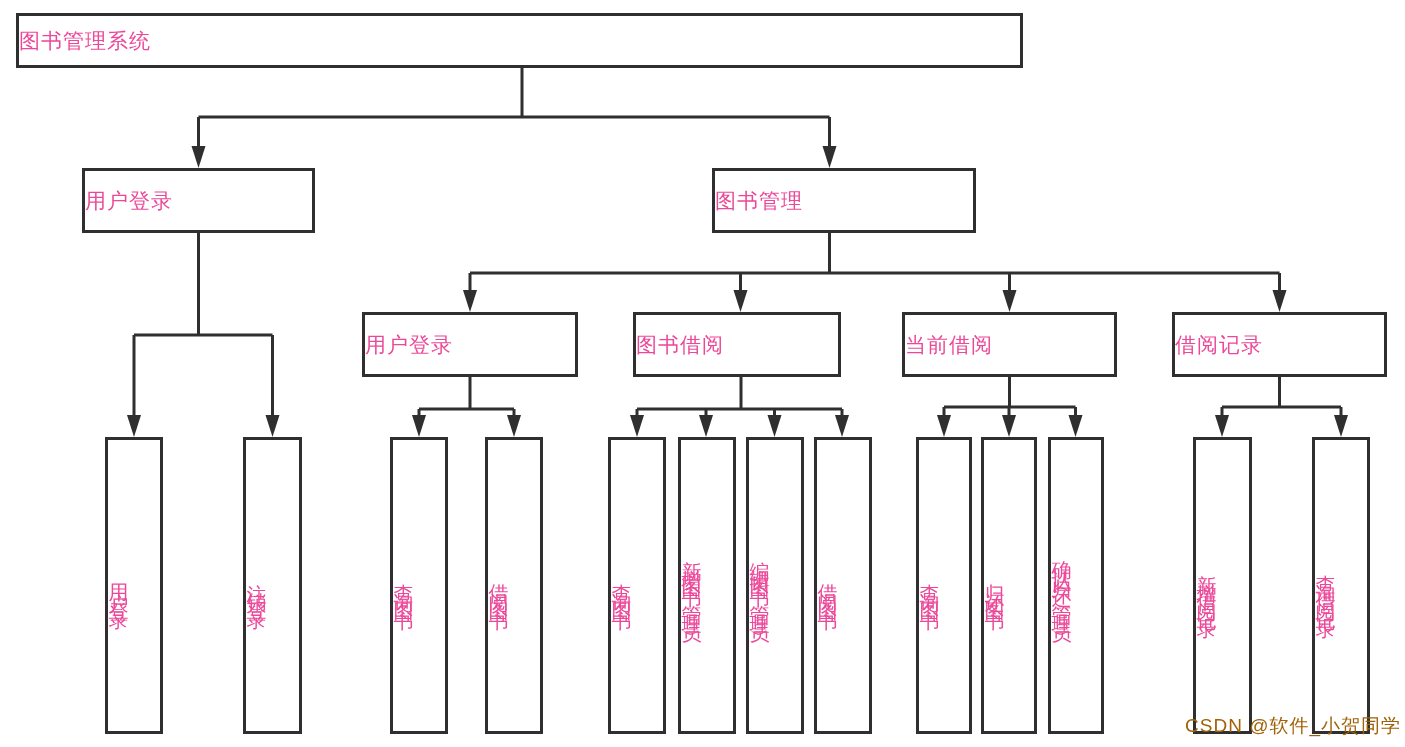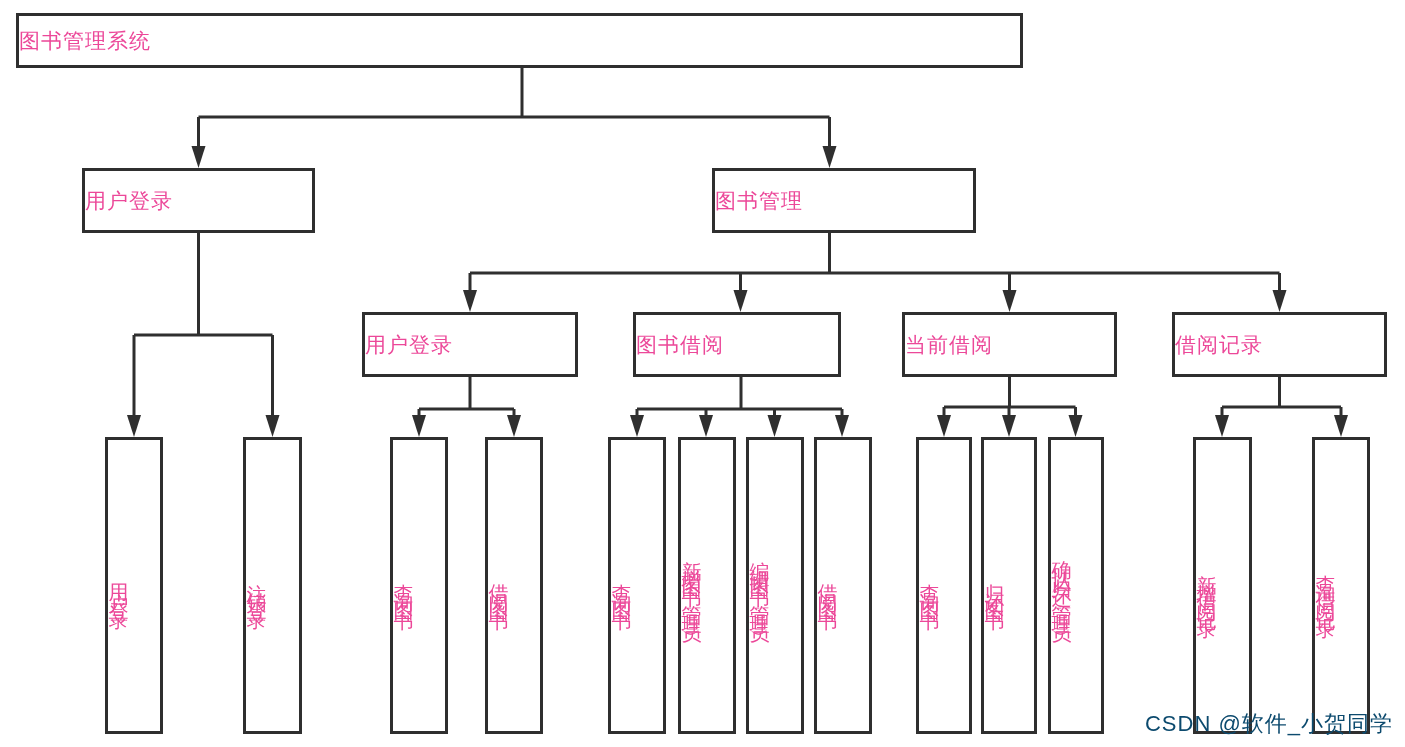--- a/index.html
+++ b/index.html
@@ -64,24 +64,24 @@
   .leaf-bb2   { left:678px;  width:58px; }
   .leaf-bb3   { left:746px;  width:58px; }
   .leaf-bb4   { left:814px;  width:58px; }
   .leaf-cb1   { left:916px;  width:56px; }
   .leaf-cb2   { left:981px;  width:56px; }
   .leaf-cb3   { left:1048px; width:56px; }
   .leaf-br1   { left:1193px; width:59px; }
   .leaf-br2   { left:1312px; width:58px; }
   .watermark {
     position: absolute;
-    right: 12px;
+    right: 4px;
     bottom: 8px;
-    font-size: 22px;
-    color: #0c4a6e;
+    font-size: 19px;
+    color: #a16207;
     letter-spacing: 1px;
     z-index: 3;
     white-space: nowrap;
   }
 </style>
 </head>
 <body>
 
 <div class="canvas">
 

